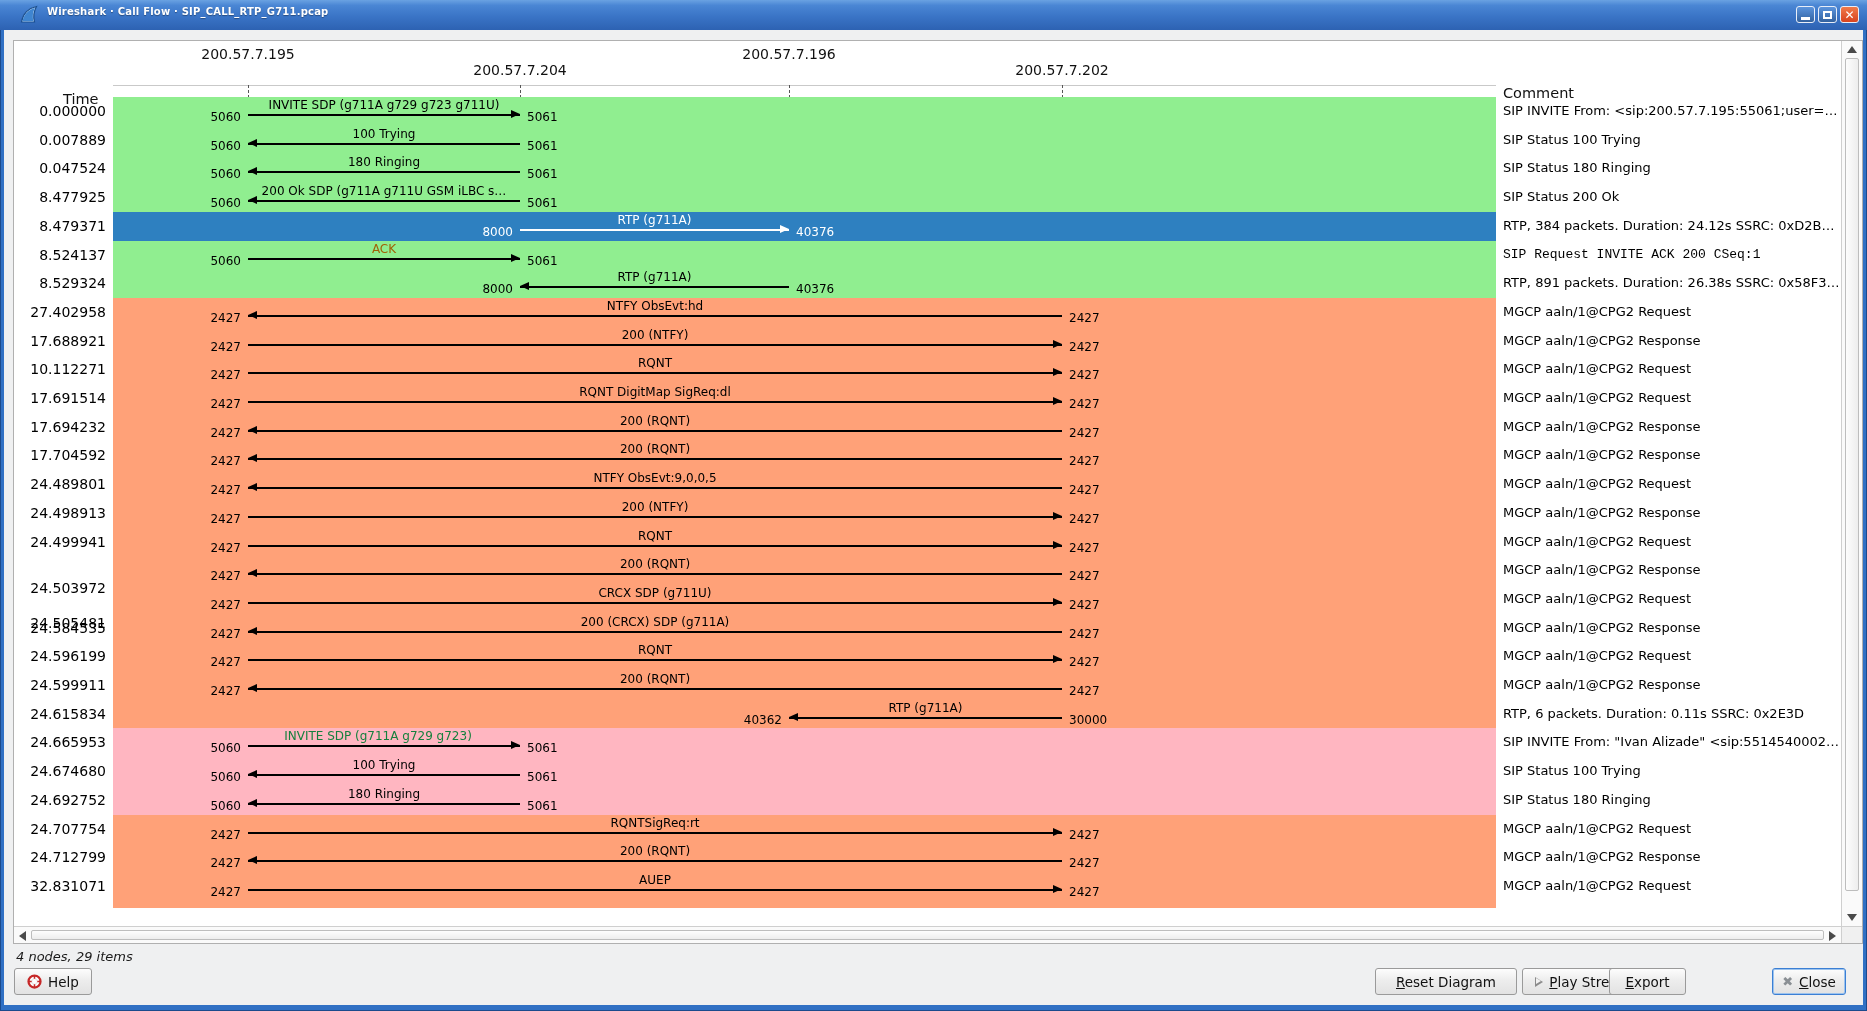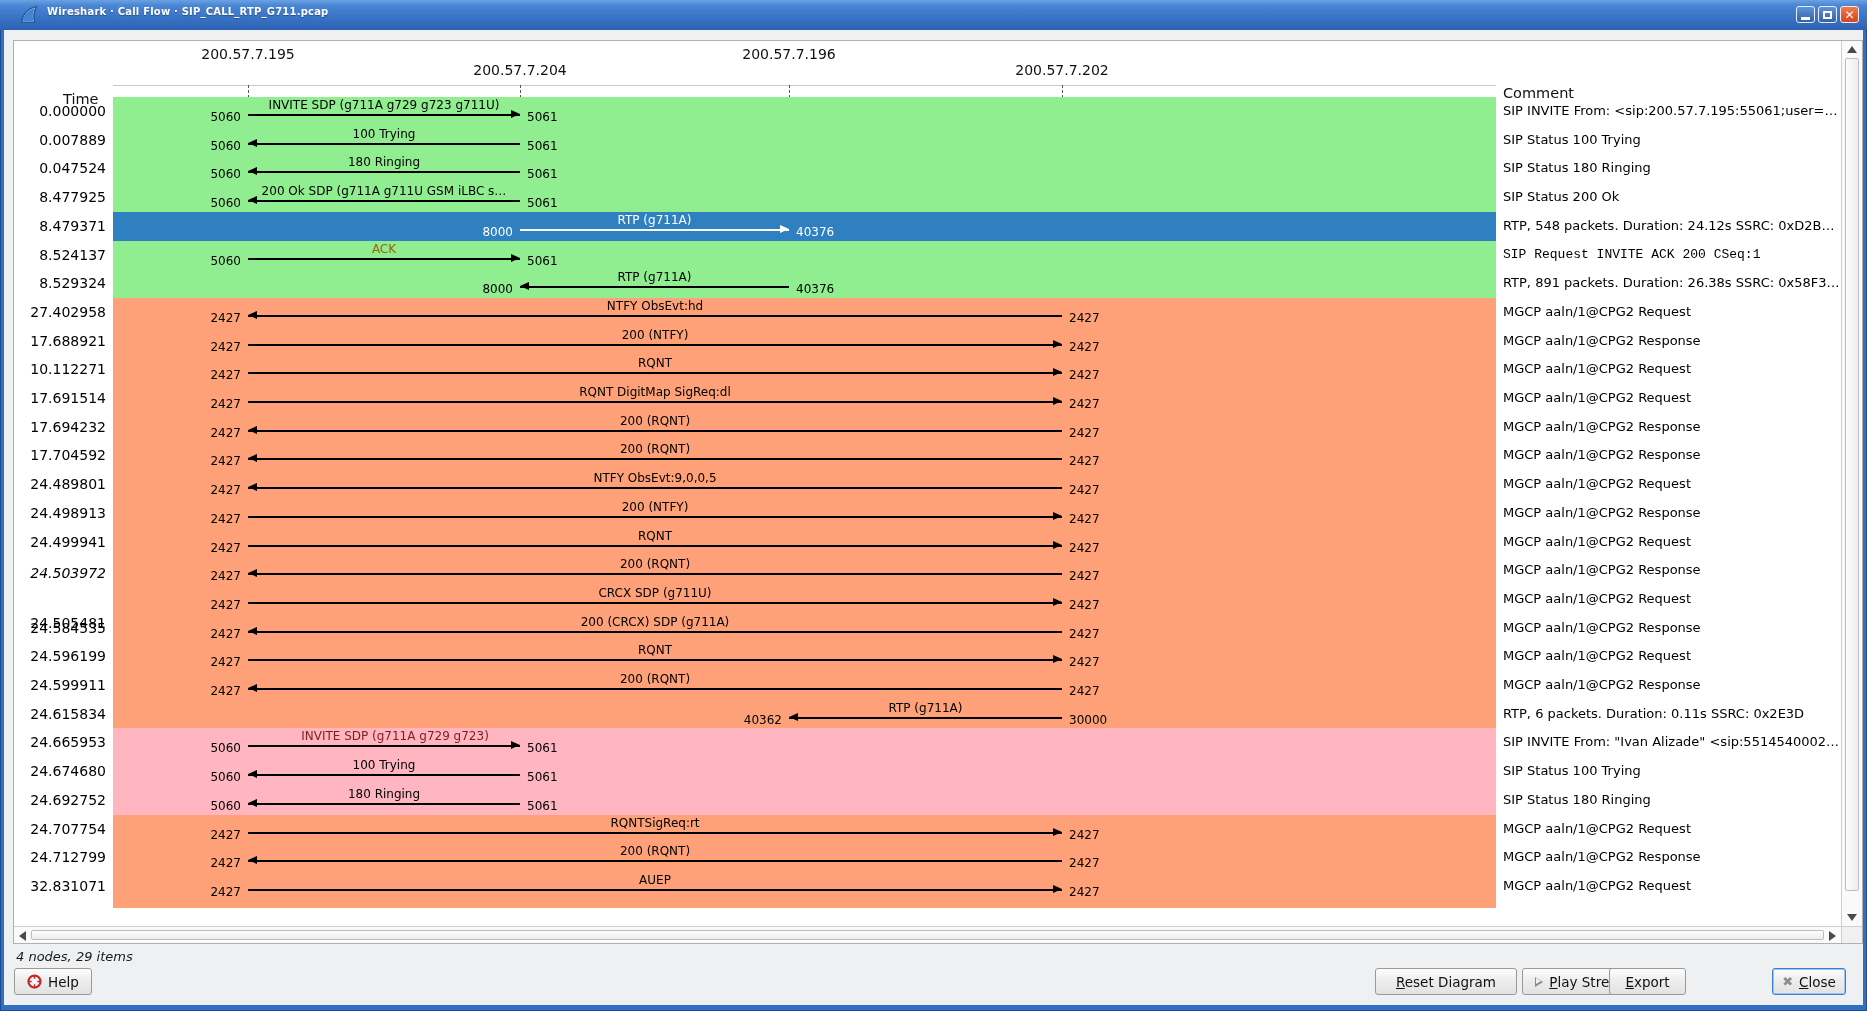--- a/index.html
+++ b/index.html
@@ -118,21 +118,21 @@
           <div class="stripe" style="left: 99px; top: 142px; width: 1383px; height: 29px; background: rgb(144, 238, 144);"></div>
           <div class="time-cell" style="top: 148px;">8.477925</div>
           <div class="comment-cell" style="left: 1489px; top: 148px;">SIP Status 200 Ok</div>
           <div class="arrow-line" style="left: 234px; top: 159px; width: 272px; background: rgb(0, 0, 0);"></div>
           <div class="arrow-head" style="top: 155.4px; border-top: 4.5px solid transparent; border-bottom: 4.5px solid transparent; left: 234px; border-right: 9px solid rgb(0, 0, 0);"></div>
           <div class="msg-label" style="left: 234px; width: 272px; top: 143px; color: rgb(0, 0, 0);">200 Ok SDP (g711A g711U GSM iLBC s…</div>
           <div class="port left" style="left: 172px; width: 55px; top: 155px; color: rgb(0, 0, 0);">5060</div>
           <div class="port" style="left: 513px; width: 60px; top: 155px; color: rgb(0, 0, 0);">5061</div>
           <div class="stripe" style="left: 99px; top: 171px; width: 1383px; height: 29px; background: rgb(46, 128, 192);"></div>
           <div class="time-cell" style="top: 177px;">8.479371</div>
-          <div class="comment-cell" style="left: 1489px; top: 177px;">RTP, 548 packets. Duration: 24.12s SSRC: 0xD2B…</div>
+          <div class="comment-cell" style="left: 1489px; top: 177px;">RTP, 384 packets. Duration: 24.12s SSRC: 0xD2B…</div>
           <div class="arrow-line" style="left: 506px; top: 188px; width: 269px; background: rgb(255, 255, 255);"></div>
           <div class="arrow-head" style="top: 184.4px; border-top: 4.5px solid transparent; border-bottom: 4.5px solid transparent; left: 766px; border-left: 9px solid rgb(255, 255, 255);"></div>
           <div class="msg-label" style="left: 506px; width: 269px; top: 172px; color: rgb(255, 255, 255);">RTP (g711A)</div>
           <div class="port left" style="left: 444px; width: 55px; top: 184px; color: rgb(255, 255, 255);">8000</div>
           <div class="port" style="left: 782px; width: 60px; top: 184px; color: rgb(255, 255, 255);">40376</div>
           <div class="stripe" style="left: 99px; top: 200px; width: 1383px; height: 28px; background: rgb(144, 238, 144);"></div>
           <div class="time-cell" style="top: 206px;">8.524137</div>
           <div class="comment-cell" style="left: 1489px; top: 206px; font-family: Liberation Mono, monospace;">SIP Request INVITE ACK 200 CSeq:1</div>
           <div class="arrow-line" style="left: 234px; top: 217px; width: 272px; background: rgb(0, 0, 0);"></div>
           <div class="arrow-head" style="top: 213.4px; border-top: 4.5px solid transparent; border-bottom: 4.5px solid transparent; left: 497px; border-left: 9px solid rgb(0, 0, 0);"></div>
@@ -213,21 +213,21 @@
           <div class="port" style="left: 1055px; width: 60px; top: 471px; color: rgb(0, 0, 0);">2427</div>
           <div class="stripe" style="left: 99px; top: 487px; width: 1383px; height: 28px; background: rgb(255, 161, 120);"></div>
           <div class="time-cell" style="top: 493px;">24.499941</div>
           <div class="comment-cell" style="left: 1489px; top: 493px;">MGCP aaln/1@CPG2 Request</div>
           <div class="arrow-line" style="left: 234px; top: 504px; width: 814px; background: rgb(0, 0, 0);"></div>
           <div class="arrow-head" style="top: 500.4px; border-top: 4.5px solid transparent; border-bottom: 4.5px solid transparent; left: 1039px; border-left: 9px solid rgb(0, 0, 0);"></div>
           <div class="msg-label" style="left: 234px; width: 814px; top: 488px; color: rgb(0, 0, 0);">RQNT</div>
           <div class="port left" style="left: 172px; width: 55px; top: 500px; color: rgb(0, 0, 0);">2427</div>
           <div class="port" style="left: 1055px; width: 60px; top: 500px; color: rgb(0, 0, 0);">2427</div>
           <div class="stripe" style="left: 99px; top: 515px; width: 1383px; height: 29px; background: rgb(255, 161, 120);"></div>
-          <div class="time-cell" style="top: 524px; font-style: italic;">24.503972</div>
+          <div class="time-cell" style="top: 539px;">24.503972</div>
           <div class="comment-cell" style="left: 1489px; top: 521px;">MGCP aaln/1@CPG2 Response</div>
           <div class="arrow-line" style="left: 234px; top: 532px; width: 814px; background: rgb(0, 0, 0);"></div>
           <div class="arrow-head" style="top: 528.4px; border-top: 4.5px solid transparent; border-bottom: 4.5px solid transparent; left: 234px; border-right: 9px solid rgb(0, 0, 0);"></div>
           <div class="msg-label" style="left: 234px; width: 814px; top: 516px; color: rgb(0, 0, 0);">200 (RQNT)</div>
           <div class="port left" style="left: 172px; width: 55px; top: 528px; color: rgb(0, 0, 0);">2427</div>
           <div class="port" style="left: 1055px; width: 60px; top: 528px; color: rgb(0, 0, 0);">2427</div>
           <div class="stripe" style="left: 99px; top: 544px; width: 1383px; height: 29px; background: rgb(255, 161, 120);"></div>
           <div class="time-cell" style="top: 550px; margin-top: 24px;">24.505481</div>
           <div class="comment-cell" style="left: 1489px; top: 550px;">MGCP aaln/1@CPG2 Request</div>
           <div class="arrow-line" style="left: 234px; top: 561px; width: 814px; background: rgb(0, 0, 0);"></div>
@@ -265,21 +265,21 @@
           <div class="arrow-line" style="left: 775px; top: 676px; width: 273px; background: rgb(0, 0, 0);"></div>
           <div class="arrow-head" style="top: 672.4px; border-top: 4.5px solid transparent; border-bottom: 4.5px solid transparent; left: 775px; border-right: 9px solid rgb(0, 0, 0);"></div>
           <div class="msg-label" style="left: 775px; width: 273px; top: 660px; color: rgb(0, 0, 0);">RTP (g711A)</div>
           <div class="port left" style="left: 713px; width: 55px; top: 672px; color: rgb(0, 0, 0);">40362</div>
           <div class="port" style="left: 1055px; width: 60px; top: 672px; color: rgb(0, 0, 0);">30000</div>
           <div class="stripe" style="left: 99px; top: 687px; width: 1383px; height: 29px; background: rgb(255, 182, 193);"></div>
           <div class="time-cell" style="top: 693px;">24.665953</div>
           <div class="comment-cell" style="left: 1489px; top: 693px;">SIP INVITE From: "Ivan Alizade" &lt;sip:5514540002…</div>
           <div class="arrow-line" style="left: 234px; top: 704px; width: 272px; background: rgb(0, 0, 0);"></div>
           <div class="arrow-head" style="top: 700.4px; border-top: 4.5px solid transparent; border-bottom: 4.5px solid transparent; left: 497px; border-left: 9px solid rgb(0, 0, 0);"></div>
-          <div class="msg-label" style="left: 245px; width: 272px; top: 688px; color: #7f1d1d;">INVITE SDP (g711A g729 g723)</div>
+          <div class="msg-label" style="left: 228px; width: 272px; top: 688px; color: #15803d;">INVITE SDP (g711A g729 g723)</div>
           <div class="port left" style="left: 172px; width: 55px; top: 700px; color: rgb(0, 0, 0);">5060</div>
           <div class="port" style="left: 513px; width: 60px; top: 700px; color: rgb(0, 0, 0);">5061</div>
           <div class="stripe" style="left: 99px; top: 716px; width: 1383px; height: 29px; background: rgb(255, 182, 193);"></div>
           <div class="time-cell" style="top: 722px;">24.674680</div>
           <div class="comment-cell" style="left: 1489px; top: 722px;">SIP Status 100 Trying</div>
           <div class="arrow-line" style="left: 234px; top: 733px; width: 272px; background: rgb(0, 0, 0);"></div>
           <div class="arrow-head" style="top: 729.4px; border-top: 4.5px solid transparent; border-bottom: 4.5px solid transparent; left: 234px; border-right: 9px solid rgb(0, 0, 0);"></div>
           <div class="msg-label" style="left: 234px; width: 272px; top: 717px; color: rgb(0, 0, 0);">100 Trying</div>
           <div class="port left" style="left: 172px; width: 55px; top: 729px; color: rgb(0, 0, 0);">5060</div>
           <div class="port" style="left: 513px; width: 60px; top: 729px; color: rgb(0, 0, 0);">5061</div>

